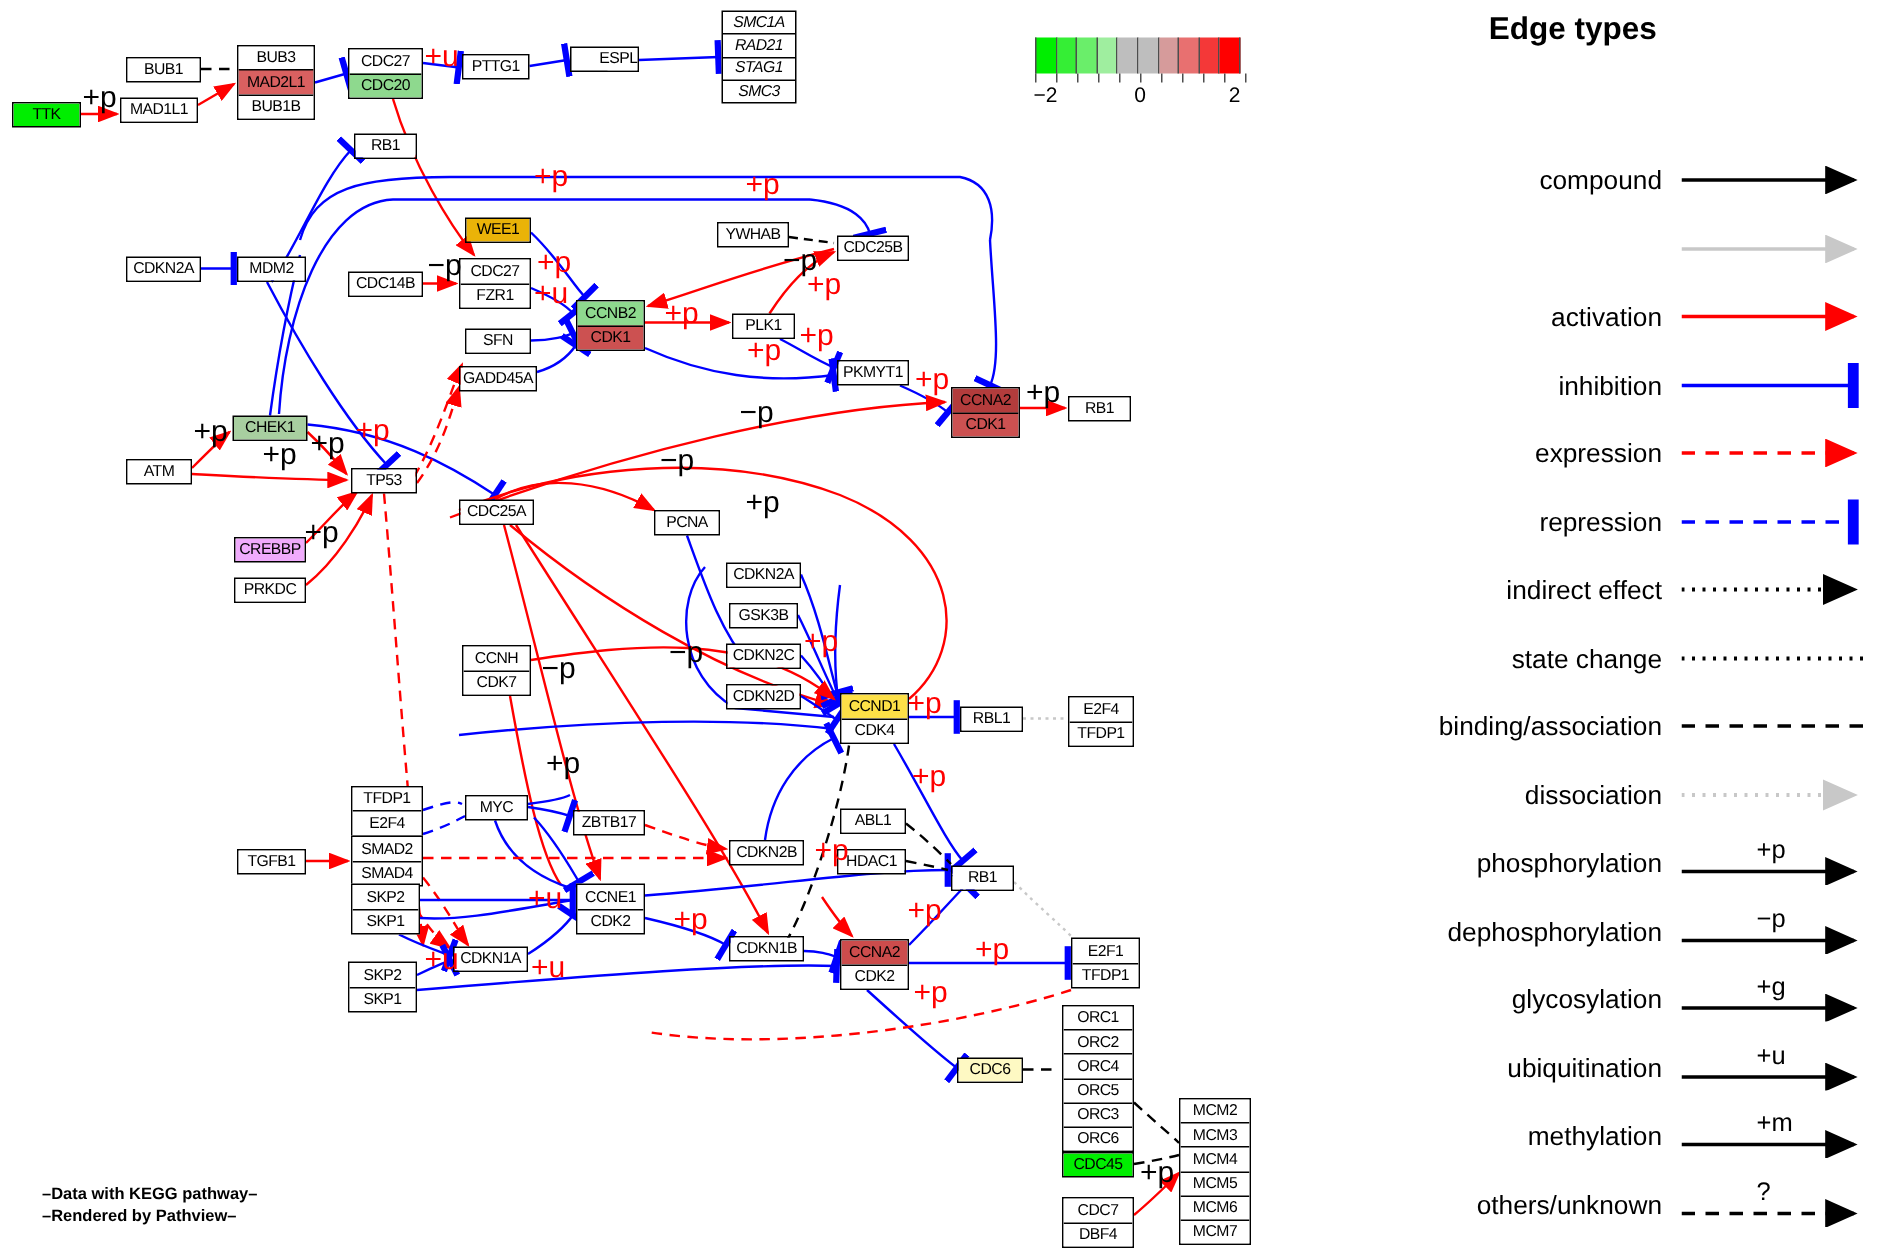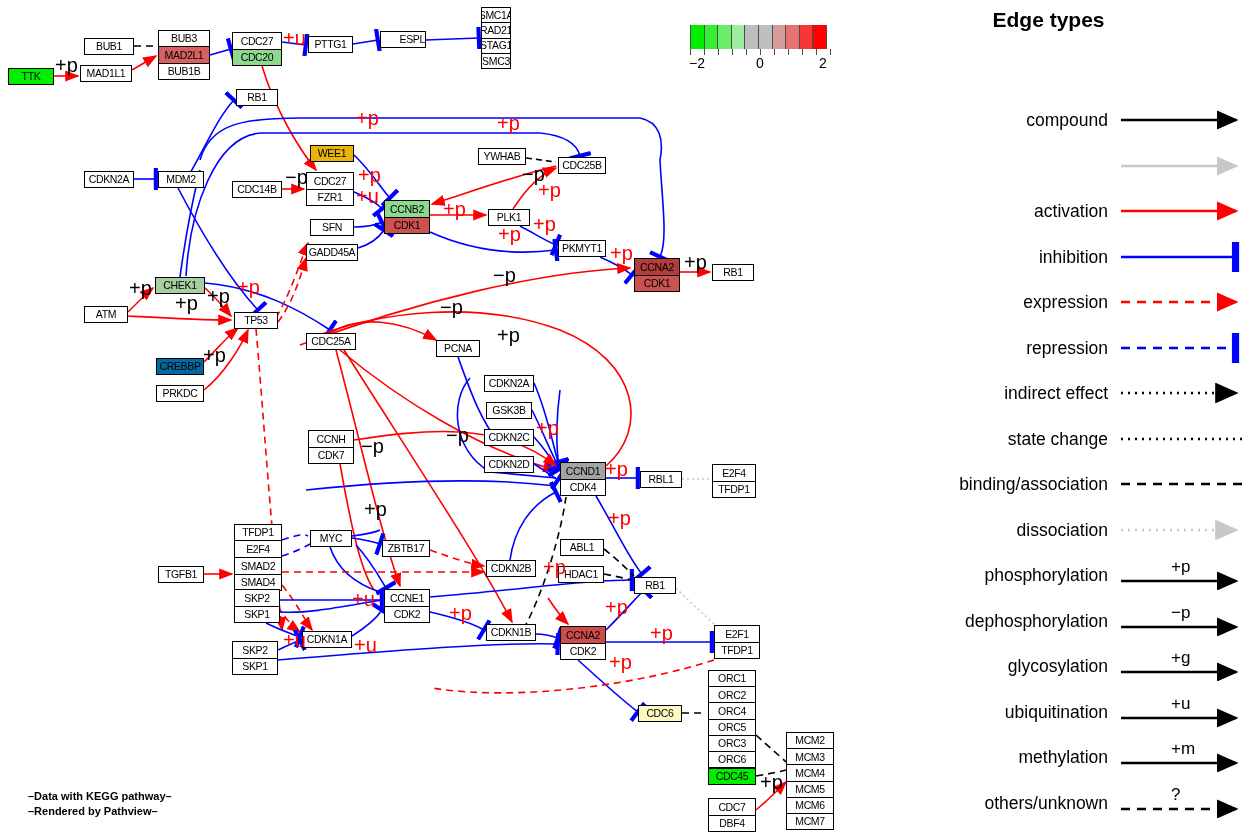--- a/index.html
+++ b/index.html
@@ -249,21 +249,21 @@
         <div class="node" style="left: 232px; top: 32px; width: 50px; height: 34px;">
           <div class="cell" style="background: rgb(255, 255, 255);">CDC27</div>
           <div class="cell" style="background: rgb(142, 217, 142);">CDC20</div>
         </div>
         <div class="node" style="left: 308px; top: 36px; width: 45px; height: 17px;">
           <div class="cell" style="background: rgb(255, 255, 255);">PTTG1</div>
         </div>
         <div class="node" style="left: 380px; top: 31px; width: 46px; height: 17px; padding-left: 24px;">
           <div class="cell" style="background: rgb(255, 255, 255);">ESPL1</div>
         </div>
-        <div class="node" style="left: 481px; top: 7px; width: 30px; height: 62px;">
+        <div class="node" style="left: 481px; top: 7px; width: 50px; height: 62px; font-style: italic;">
           <div class="cell" style="background: rgb(255, 255, 255);">SMC1A</div>
           <div class="cell" style="background: rgb(255, 255, 255);">RAD21</div>
           <div class="cell" style="background: rgb(255, 255, 255);">STAG1</div>
           <div class="cell" style="background: rgb(255, 255, 255);">SMC3</div>
         </div>
         <div class="node" style="left: 236px; top: 89px; width: 42px; height: 17px;">
           <div class="cell" style="background: rgb(255, 255, 255);">RB1</div>
         </div>
         <div class="node" style="left: 84px; top: 171px; width: 50px; height: 17px;">
           <div class="cell" style="background: rgb(255, 255, 255);">CDKN2A</div>
@@ -313,21 +313,21 @@
         <div class="node" style="left: 155px; top: 277px; width: 50px; height: 17px;">
           <div class="cell" style="background: rgb(168, 207, 160);">CHEK1</div>
         </div>
         <div class="node" style="left: 84px; top: 306px; width: 44px; height: 17px;">
           <div class="cell" style="background: rgb(255, 255, 255);">ATM</div>
         </div>
         <div class="node" style="left: 234px; top: 312px; width: 44px; height: 17px;">
           <div class="cell" style="background: rgb(255, 255, 255);">TP53</div>
         </div>
         <div class="node" style="left: 156px; top: 358px; width: 48px; height: 17px;">
-          <div class="cell" style="background: #0369a1; text-align: center;">CREBBP</div>
+          <div class="cell" style="background: #f0abfc; text-align: center;">CREBBP</div>
         </div>
         <div class="node" style="left: 156px; top: 385px; width: 48px; height: 17px;">
           <div class="cell" style="background: rgb(255, 255, 255);">PRKDC</div>
         </div>
         <div class="node" style="left: 306px; top: 333px; width: 50px; height: 17px;">
           <div class="cell" style="background: rgb(255, 255, 255);">CDC25A</div>
         </div>
         <div class="node" style="left: 436px; top: 340px; width: 44px; height: 17px;">
           <div class="cell" style="background: rgb(255, 255, 255);">PCNA</div>
         </div>
@@ -341,21 +341,21 @@
           <div class="cell" style="background: rgb(255, 255, 255);">CDKN2C</div>
         </div>
         <div class="node" style="left: 484px; top: 456px; width: 50px; height: 17px;">
           <div class="cell" style="background: rgb(255, 255, 255); text-align: right;">CDKN2D</div>
         </div>
         <div class="node" style="left: 308px; top: 430px; width: 46px; height: 34px;">
           <div class="cell" style="background: rgb(255, 255, 255);">CCNH</div>
           <div class="cell" style="background: rgb(255, 255, 255);">CDK7</div>
         </div>
         <div class="node" style="left: 560px; top: 462px; width: 46px; height: 34px;">
-          <div class="cell" style="background: #a3a3a3;">CCND1</div>
+          <div class="cell" style="background: #fde047;">CCND1</div>
           <div class="cell" style="background: rgb(255, 255, 255);">CDK4</div>
         </div>
         <div class="node" style="left: 640px; top: 471px; width: 42px; height: 17px;">
           <div class="cell" style="background: rgb(255, 255, 255);">RBL1</div>
         </div>
         <div class="node" style="left: 712px; top: 464px; width: 44px; height: 34px;">
           <div class="cell" style="background: rgb(255, 255, 255);">E2F4</div>
           <div class="cell" style="background: rgb(255, 255, 255);">TFDP1</div>
         </div>
         <div class="node" style="left: 234px; top: 524px; width: 48px; height: 50px;">

